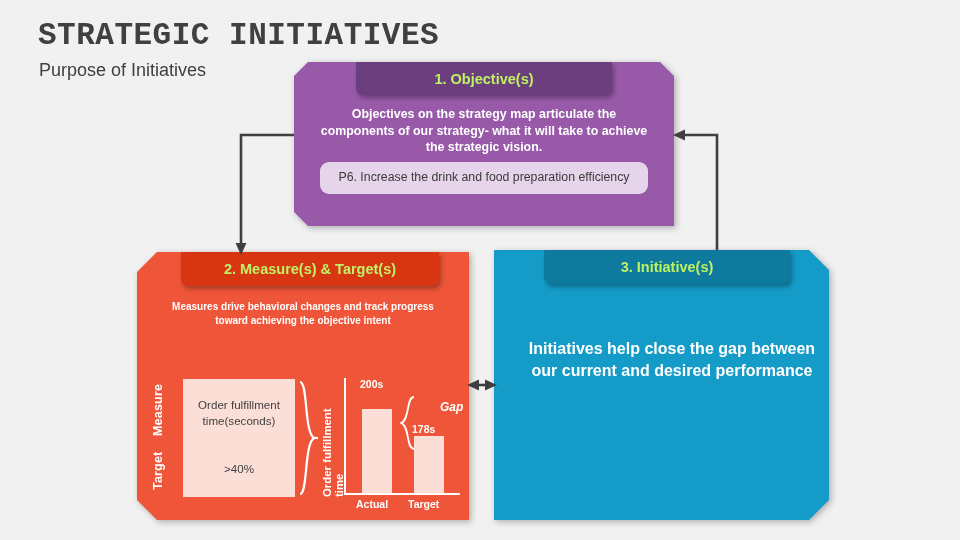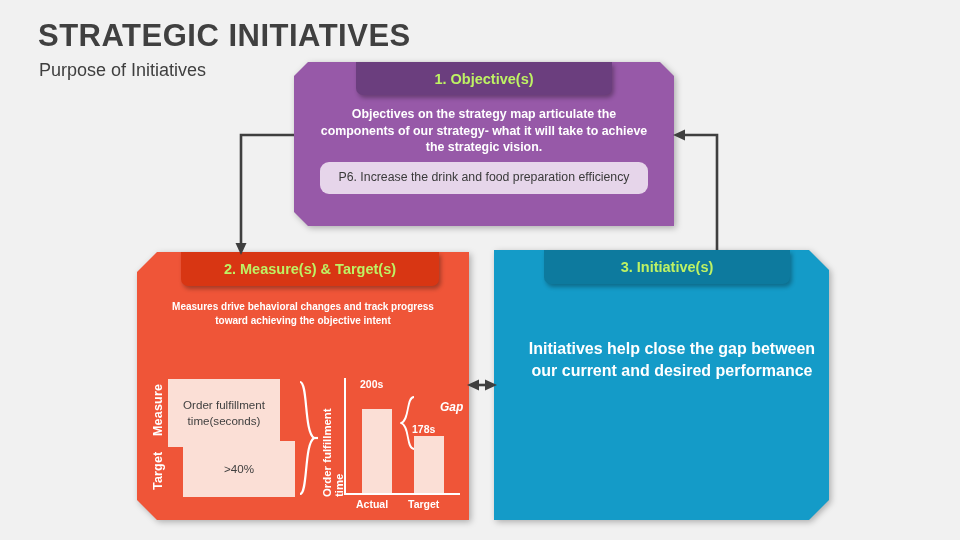--- a/index.html
+++ b/index.html
@@ -9,21 +9,21 @@
     font-family:"Liberation Sans","DejaVu Sans",sans-serif;
     overflow:hidden;
     position:relative;
   }
   #stage{position:absolute;inset:0;}
 
   
   .title{
     position:absolute;left:38px;top:18px;
     font-size:31px;font-weight:bold;letter-spacing:.5px;
-    color:#404040;white-space:nowrap;
+    color:#404040;white-space:nowrap;font-family:Liberation Mono, monospace;
   }
   .subtitle{
     position:absolute;left:39px;top:60px;
     font-size:18px;color:#3f3f3f;white-space:nowrap;
   }
 
   
   .card{position:absolute;}
   .card-body{
     position:absolute;inset:0;
@@ -75,21 +75,21 @@
     letter-spacing:.2px;
   }
   #lbl-measure{left:150px;top:378px;height:64px;width:16px;font-size:12.5px;}
   #lbl-target{left:150px;top:440px;height:62px;width:16px;font-size:12.5px;}
 
   .mbox{
     position:absolute;z-index:4;background:#fbdfd6;
     display:flex;align-items:center;justify-content:center;
     text-align:center;color:#3f3f3f;font-size:11.6px;line-height:1.35;
   }
-  #mbox-measure{left:168px;top:379px;width:112px;height:68px;}
+  #mbox-measure{left:183px;top:379px;width:112px;height:68px;}
   #mbox-target{left:183px;top:441px;width:112px;height:56px;}
 
   .brace{position:absolute;z-index:4;}
 
   #lbl-axis{
     position:absolute;z-index:4;left:325px;top:385px;height:112px;width:16px;
     color:#fff;font-weight:bold;font-size:11.4px;
     writing-mode:vertical-rl;transform:rotate(180deg);
     display:flex;align-items:center;justify-content:center;
   }

